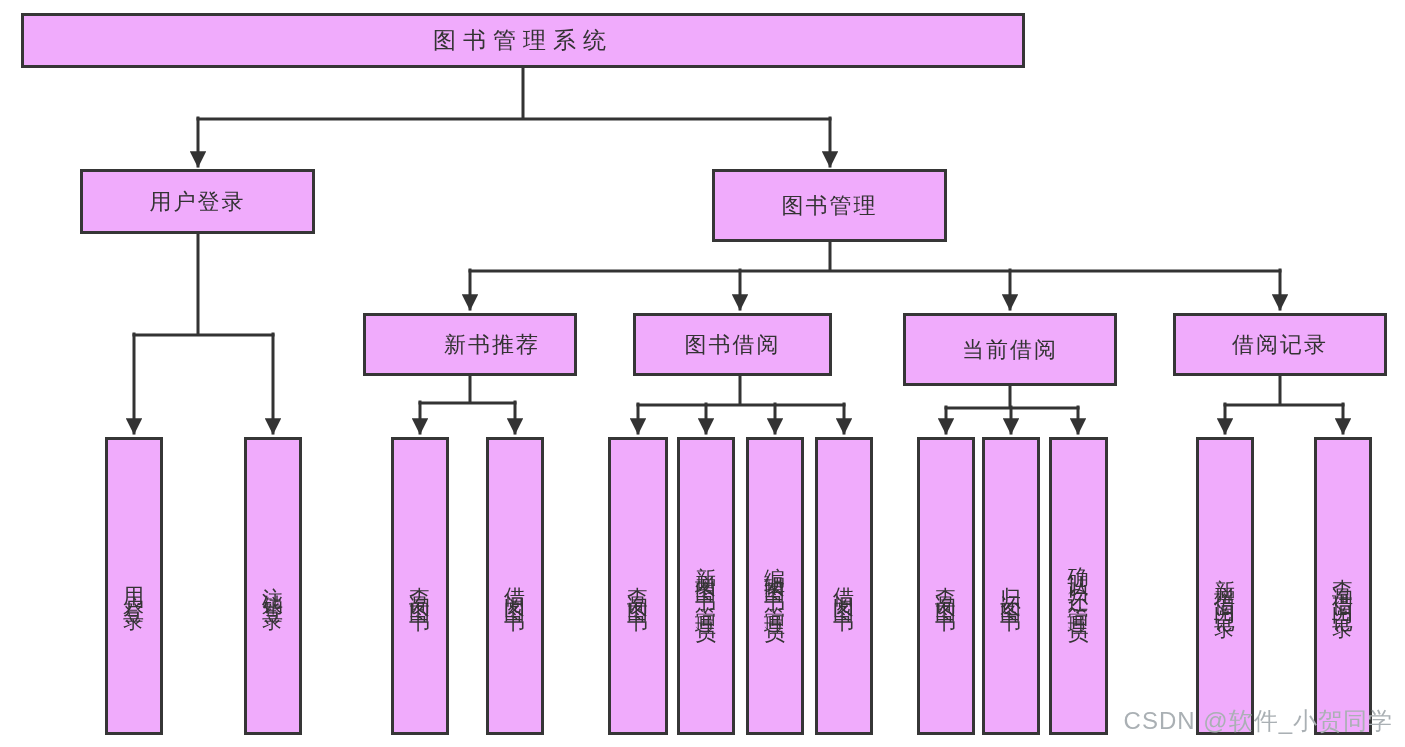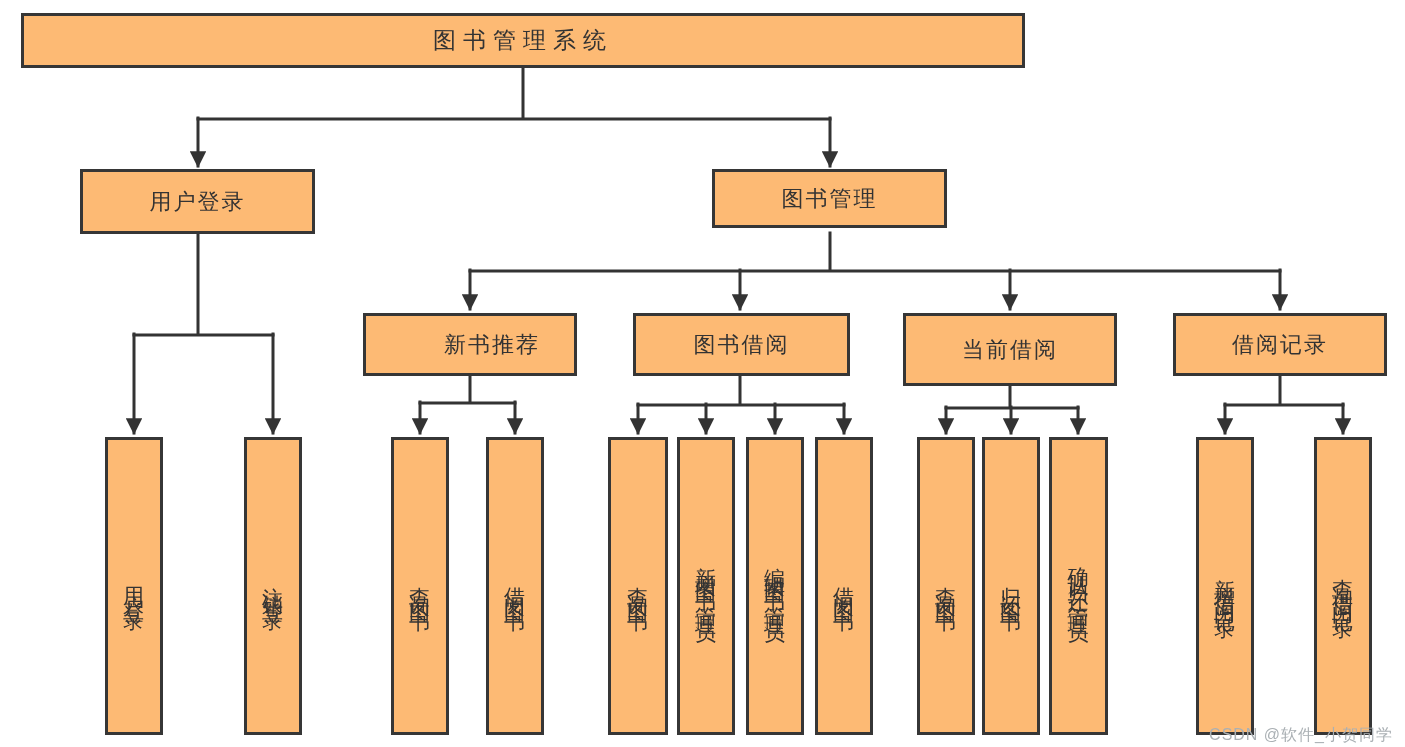--- a/index.html
+++ b/index.html
@@ -9,21 +9,21 @@
     height: 747px;
     background: #ffffff;
     font-family: "Liberation Sans", "DejaVu Sans", sans-serif;
     overflow: hidden;
   }
   #wires { position: absolute; left: 0; top: 0; width: 1405px; height: 747px; }
   .node {
     position: absolute;
     box-sizing: border-box;
     border: 3px solid #363636;
-    background: #fdba74;
+    background: #f0abfc;
     color: #333333;
     display: flex;
     align-items: center;
     justify-content: center;
     text-align: center;
   }
   .hlabel {
     font-size: 22px;
     letter-spacing: 2px;
     white-space: nowrap;
@@ -34,22 +34,22 @@
     writing-mode: vertical-rl;
     text-orientation: mixed;
     font-size: 21px;
     letter-spacing: 8px;
     line-height: 1.1;
     white-space: nowrap;
   }
   #watermark {
     position: absolute;
     right: 12px;
-    bottom: 1px;
-    font-size: 16px;
+    bottom: 10px;
+    font-size: 24px;
     color: #aab0b4;
     letter-spacing: 1px;
     white-space: nowrap;
   }
 </style>
 </head>
 <body>
 
 <div id="stage">
 
@@ -96,28 +96,28 @@
     </g>
   </svg>
 
   <div class="node root" style="left:21px; top:13px; width:1004px; height:55px;">
     <span class="hlabel">图书管理系统</span>
   </div>
 
   <div class="node" style="left:80px; top:169px; width:235px; height:65px;">
     <span class="hlabel">用户登录</span>
   </div>
-  <div class="node" style="left:712px; top:169px; width:235px; height:59px;">
+  <div class="node" style="left:712px; top:169px; width:235px; height:73px;">
     <span class="hlabel">图书管理</span>
   </div>
 
   <div class="node" style="left:363px; top:313px; width:214px; height:63px;padding-left:44px;">
     <span class="hlabel">新书推荐</span>
   </div>
-  <div class="node" style="left:633px; top:313px; width:217px; height:63px;">
+  <div class="node" style="left:633px; top:313px; width:199px; height:63px;">
     <span class="hlabel">图书借阅</span>
   </div>
   <div class="node" style="left:903px; top:313px; width:214px; height:73px;">
     <span class="hlabel">当前借阅</span>
   </div>
   <div class="node" style="left:1173px; top:313px; width:214px; height:63px;">
     <span class="hlabel">借阅记录</span>
   </div>
 
   <div class="node vnode" style="left:105px; top:437px; width:58px; height:298px;">

